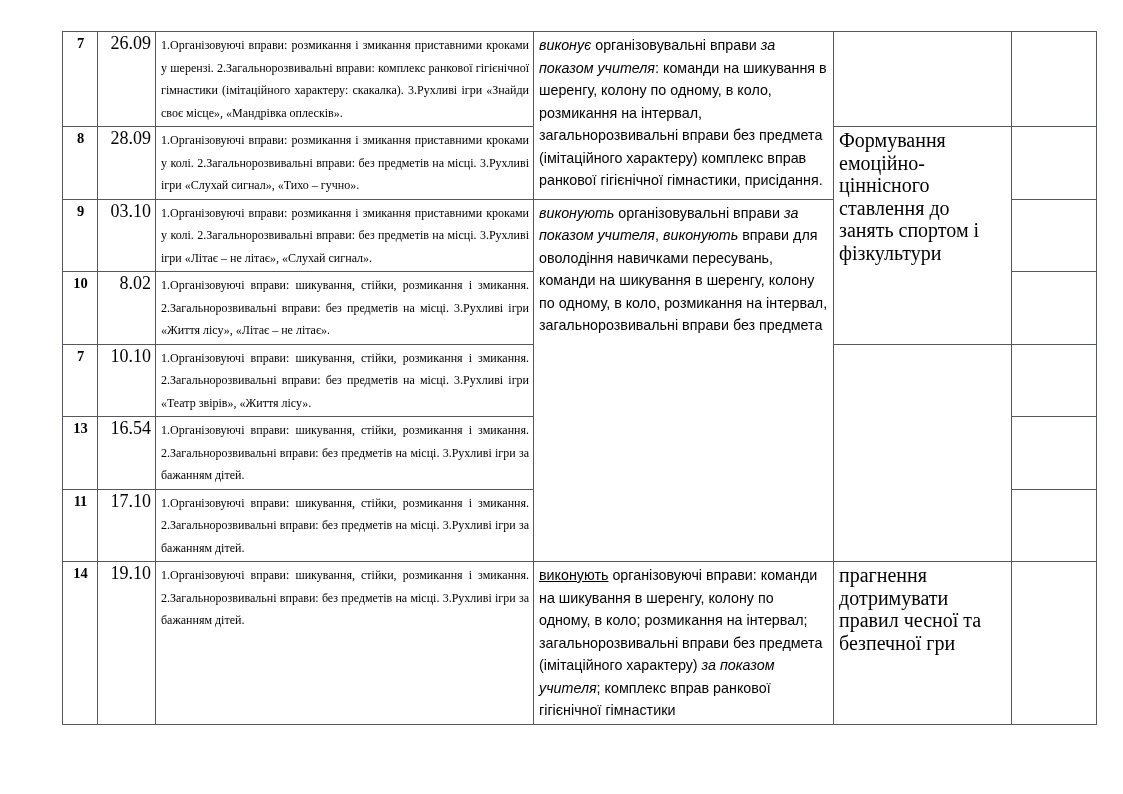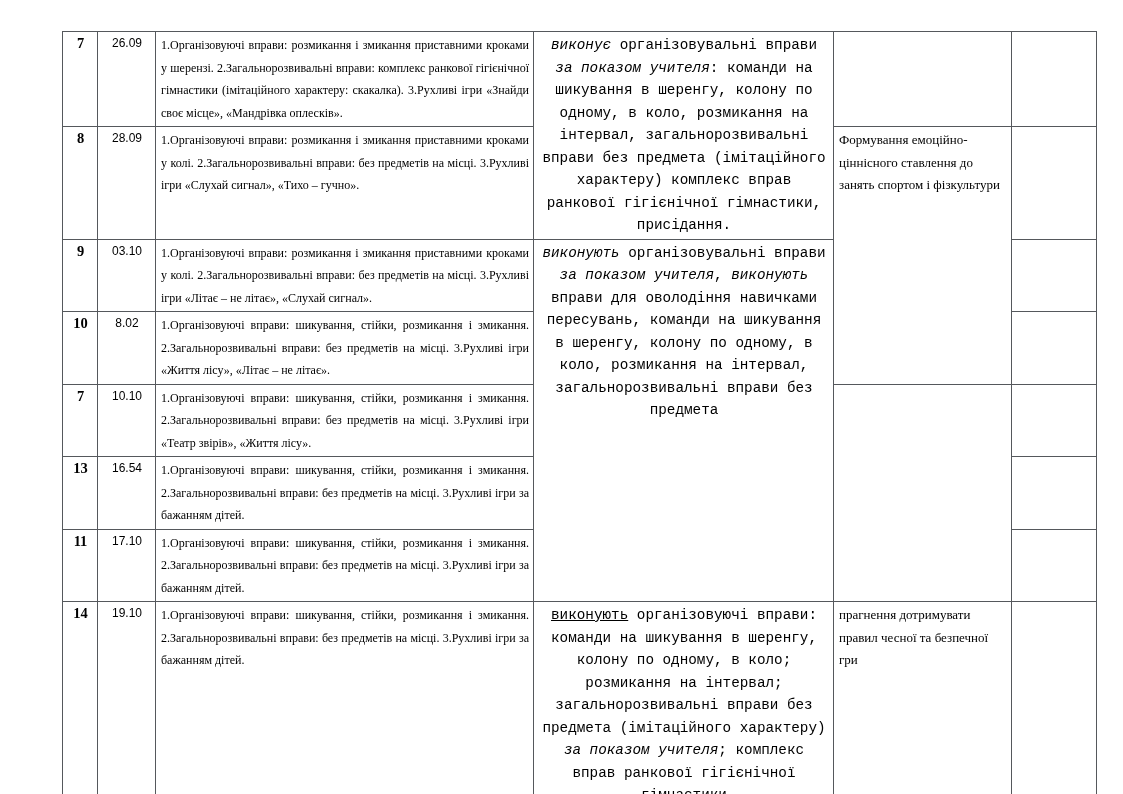--- a/index.html
+++ b/index.html
@@ -43,49 +43,49 @@
 
   td.num {
     text-align: center;
     font-weight: bold;
     font-size: 14.5px;
     line-height: 19px;
     padding-top: 3px;
     font-family: "Liberation Serif", "DejaVu Serif", serif;
   }
   td.date {
-    text-align: center;
-    font-size: 12px;
+    text-align: right;
+    font-size: 18px;
     line-height: 19px;
     padding-top: 3px;
     padding-left: 8px;
-    font-family: Liberation Sans, sans-serif;
+    font-family: Liberation Serif, serif;
   }
   td.body {
     text-align: justify;
     text-justify: inter-word;
     font-size: 12px;
     line-height: 22.5px;
     padding-top: 3px;
     padding-right: 6px;
     font-family: "Liberation Serif", "DejaVu Serif", serif;
     hyphens: none;
   }
   td.teach {
-    text-align: center;
+    text-align: left;
     font-size: 14.3px;
     line-height: 22.5px;
     padding-top: 4px;
     padding-left: 7px;
     padding-right: 5px;
-    font-family: Liberation Mono, monospace;
+    font-family: Liberation Sans, sans-serif;
   }
   td.goal {
     text-align: left;
-    font-size: 13px;
+    font-size: 20px;
     line-height: 22.5px;
     padding-top: 4px;
     padding-left: 8px;
     padding-right: 5px;
     font-family: "Liberation Serif", "DejaVu Serif", serif;
   }
   td.blank { }
   .it { font-style: italic; }
   .ul { text-decoration: underline; }
 </style>

